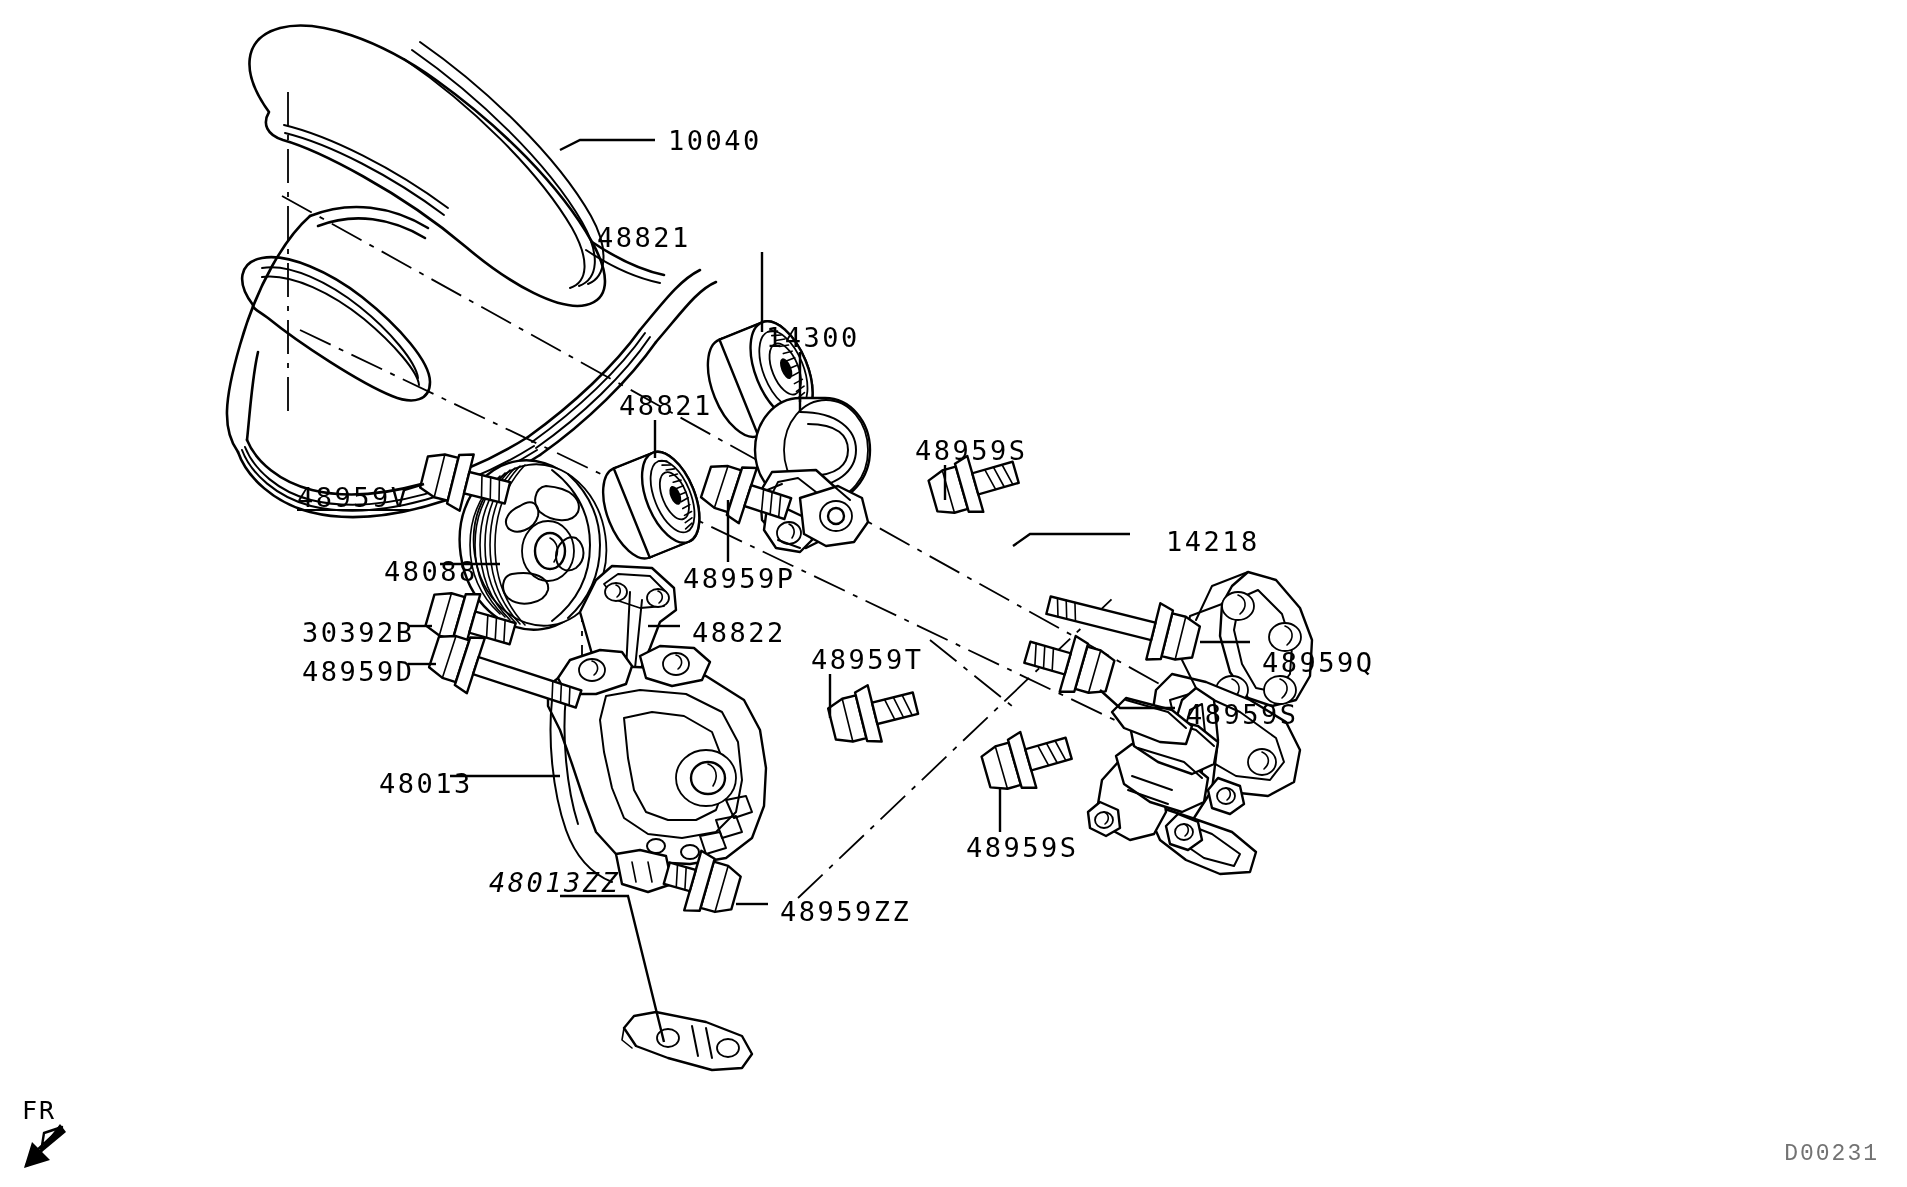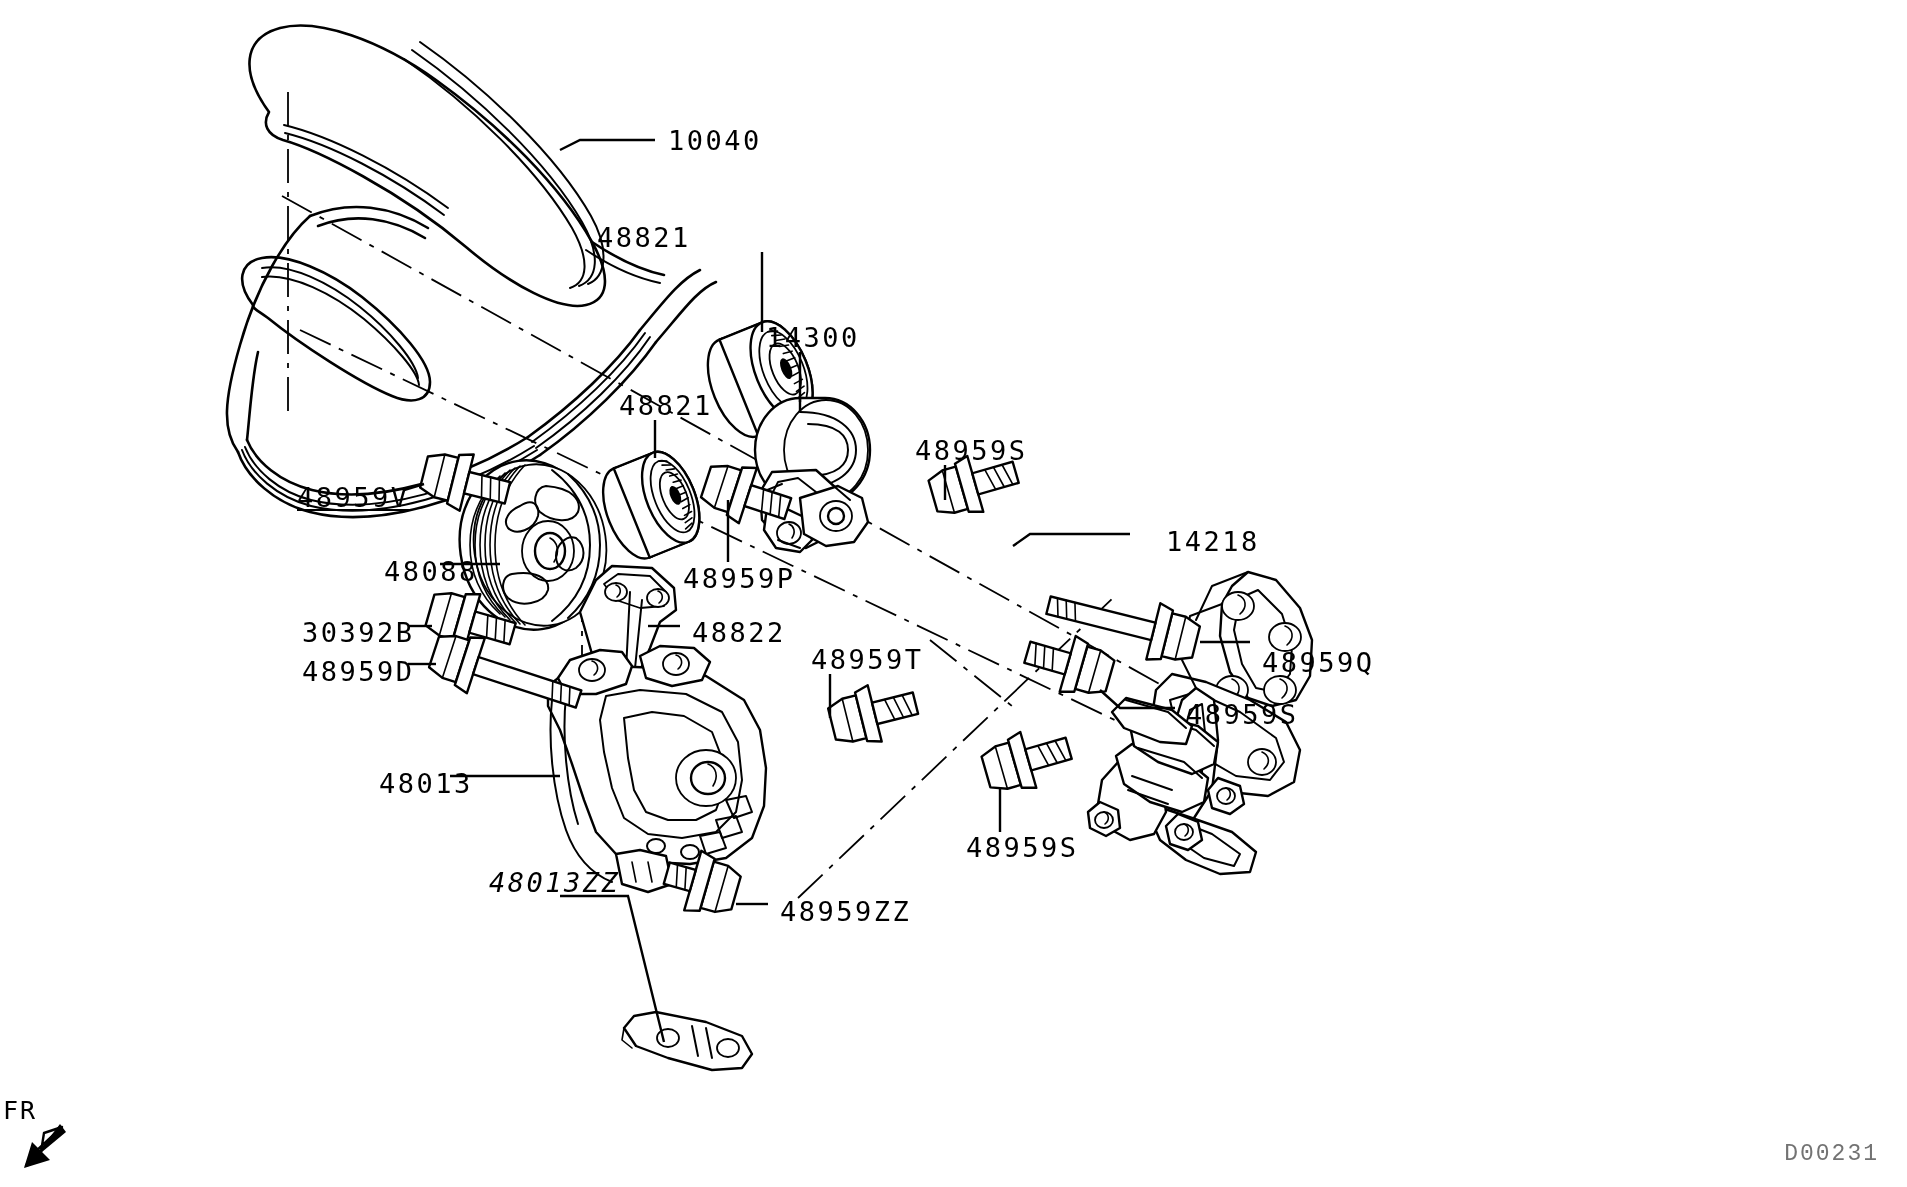--- a/index.html
+++ b/index.html
@@ -36,21 +36,21 @@
     position: absolute;
     right: 28px;
     bottom: 20px;
     font-size: 23px;
     letter-spacing: 2px;
     color: #737373;
     font-family: Liberation Mono, monospace;
   }
   .frtag {
     position: absolute;
-    left: 3px;
+    left: 22px;
     bottom: 62px;
     font-size: 25px;
     letter-spacing: 2px;
     color: #000;
     font-family: "DejaVu Sans Mono", "Liberation Mono", monospace;
   }
 </style>
 </head>
 <body>
 

